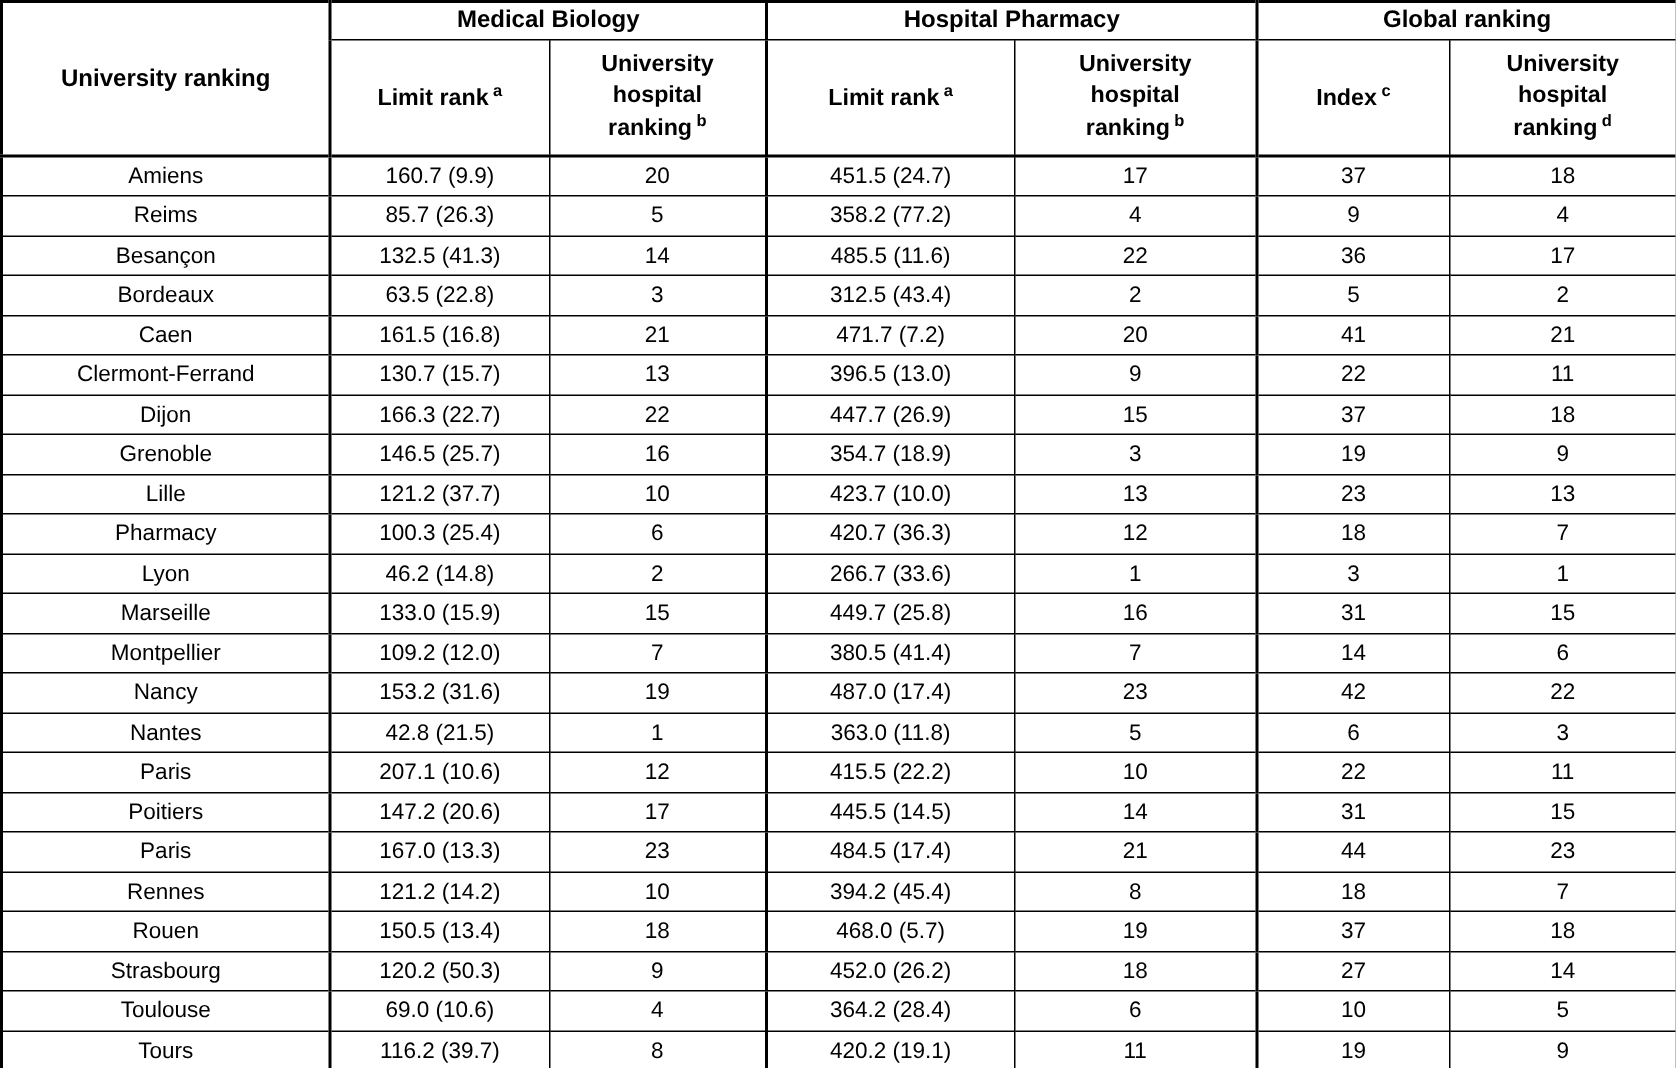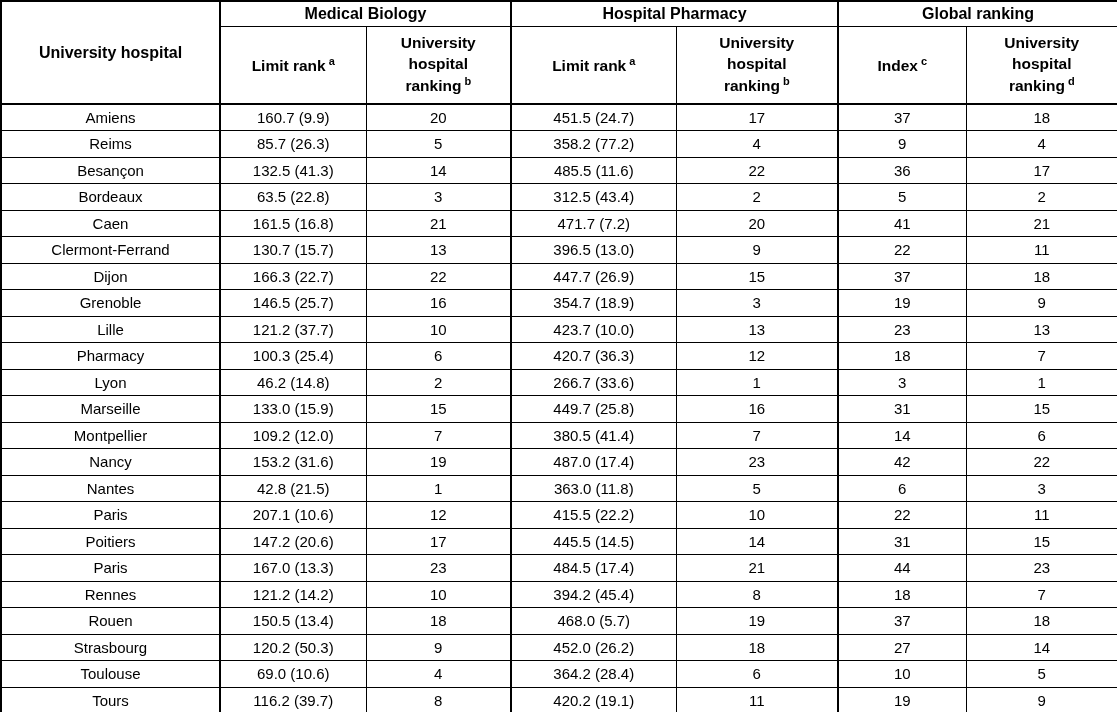--- a/index.html
+++ b/index.html
@@ -61,21 +61,21 @@
     <col style="width:219px">
     <col style="width:146px">
     <col style="width:145px">
     <col style="width:165px">
     <col style="width:162px">
     <col style="width:128px">
     <col style="width:152px">
   </colgroup>
   <thead>
     <tr class="group-row">
-      <th rowspan="2" class="corner">University hospital</th>
+      <th rowspan="2" class="corner">University ranking</th>
       <th colspan="2" class="sep">Medical Biology</th>
       <th colspan="2" class="sep">Hospital Pharmacy</th>
       <th colspan="2" class="sep">Global ranking</th>
     </tr>
     <tr class="colhead-row">
       <th class="sep"><span>Limit rank</span><sup class="fn">a</sup></th>
       <th><span class="hw"><span>University hospital ranking</span><sup class="fn">b</sup></span></th>
       <th class="sep"><span>Limit rank</span><sup class="fn">a</sup></th>
       <th><span class="hw"><span>University hospital ranking</span><sup class="fn">b</sup></span></th>
       <th class="sep"><span>Index</span><sup class="fn">c</sup></th>

